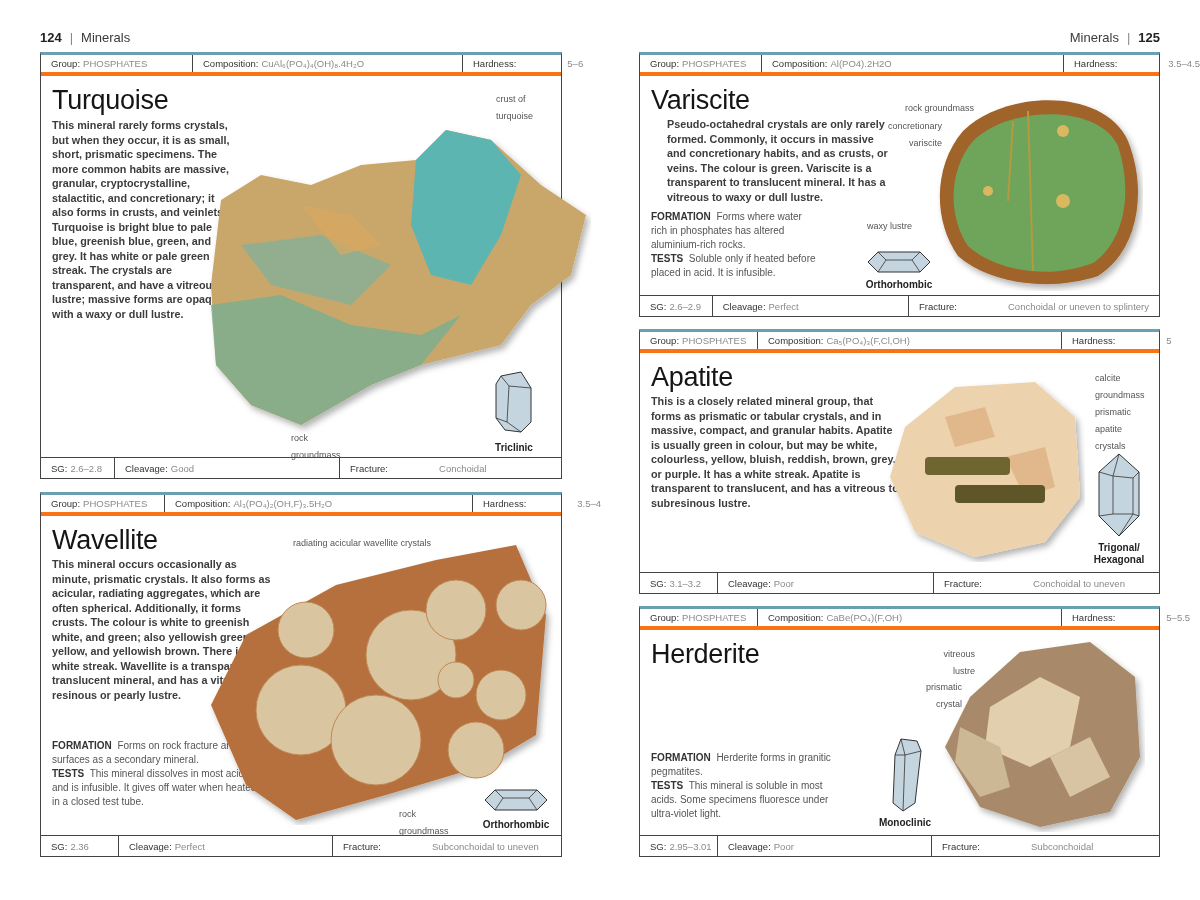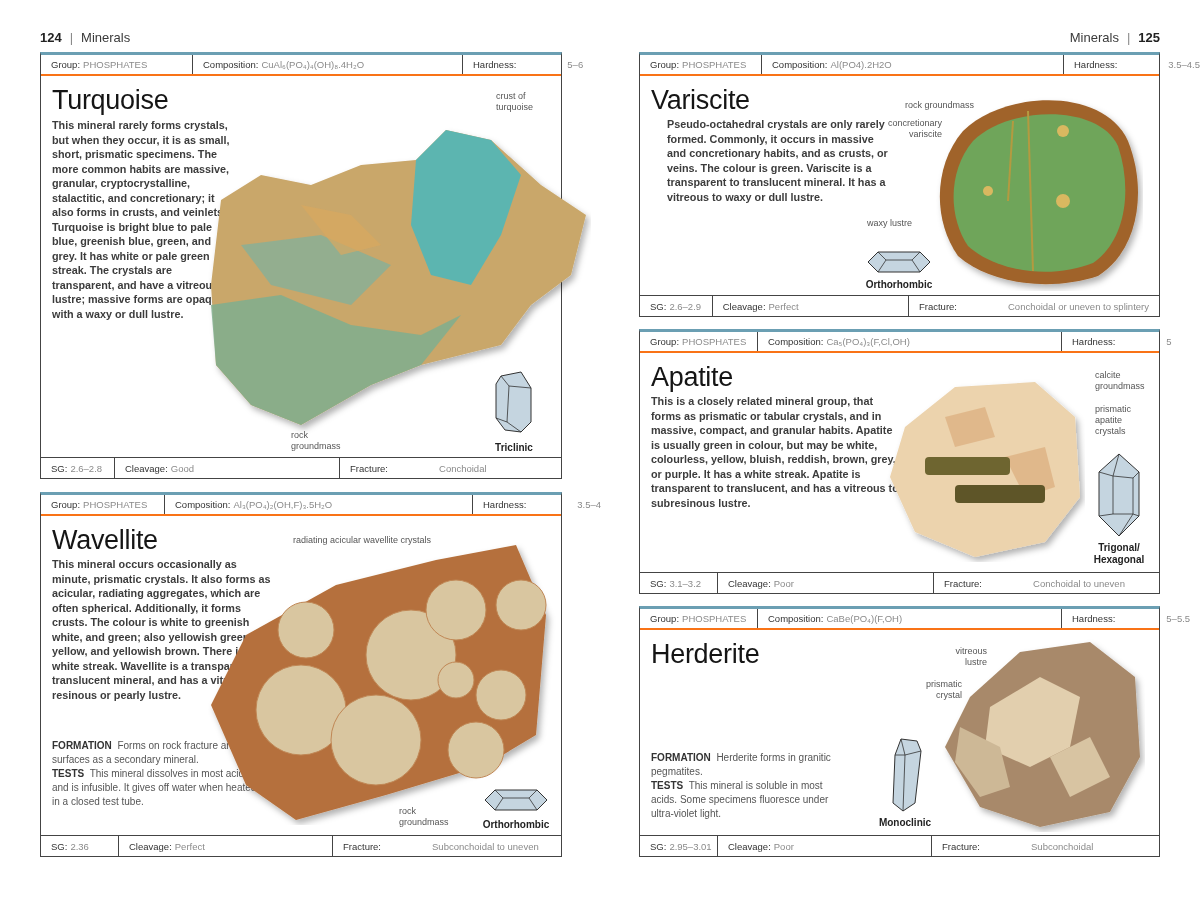--- a/index.html
+++ b/index.html
@@ -4,32 +4,32 @@
 <style>
   html,body{margin:0;padding:0;}
   body{width:1200px;height:900px;background:#ffffff;position:relative;overflow:hidden;font-family:"Liberation Sans",sans-serif;color:#1d1d1b;}
   .page-header{position:absolute;top:30px;font-size:13px;color:#3a3a3a;}
   .page-header .num{font-weight:bold;color:#222;}
   .page-header .sep{color:#888;margin:0 8px;}
   .ph-left{left:40px;}
   .ph-right{right:40px;}
   .card{position:absolute;border:1px solid #444;border-top:3px solid #6b9fb3;background:#fff;box-sizing:border-box;}
   .row-top,.row-bottom{display:flex;height:21px;font-size:9.5px;align-items:center;box-sizing:border-box;}
-  .row-top{border-bottom:2px solid #f97316;}
+  .row-top{border-bottom:4px solid #f97316;}
   .row-bottom{position:absolute;left:0;right:0;bottom:0;border-top:1px solid #444;}
   .cell{height:100%;display:flex;align-items:center;padding:0 10px;box-sizing:border-box;border-right:1px solid #444;white-space:nowrap;}
   .cell:last-child{border-right:none;gap:48px;}
   .lbl{color:#333;}
   .val{color:#8a8a8a;margin-left:3px;}
   .title{position:absolute;left:11px;font-size:27px;font-weight:normal;color:#151515;letter-spacing:-0.3px;}
   .desc{position:absolute;left:11px;font-size:10.8px;line-height:14.5px;font-weight:bold;color:#3c3c3c;}
   .extra{position:absolute;left:11px;font-size:10px;line-height:14px;color:#555;}
   .extra b{color:#333;}
   .specimen{position:absolute;}
-  .annot{position:absolute;font-size:9px;line-height:11px;color:#555;}
+  .annot{position:absolute;font-size:9px;line-height:17px;color:#555;}
   .crystal-label{position:absolute;font-size:10px;font-weight:bold;color:#222;text-align:center;line-height:12px;}
   .crystal{position:absolute;}
 </style>
 </head>
 <body>
 
 <div class="page-header ph-left">
   <span class="num">124</span><span class="sep">|</span><span>Minerals</span>
 </div>
 <div class="page-header ph-right">
@@ -161,20 +161,24 @@
         <span class="lbl">Composition:</span>
         <span class="val">Al(PO4).2H2O</span>
       </div>
     <div class="cell" style="width:95px;">
         <span class="lbl">Hardness:</span>
         <span class="val">3.5–4.5</span>
       </div>
   </div>
   <div class="title" style="top:30px;">Variscite</div>
   <div class="desc" style="top:62px;width:222px;margin-left:16px;">Pseudo-octahedral crystals are only rarely formed. Commonly, it occurs in massive and concretionary habits, and as crusts, or veins. The colour is green. Variscite is a transparent to translucent mineral. It has a vitreous to waxy or dull lustre.</div>
+  <div class="extra" style="top:155px;width:165px;">
+    <b>FORMATION</b>&nbsp; <span>Forms where water rich in phosphates has altered aluminium-rich rocks.</span><br>
+    <b>TESTS</b>&nbsp; <span>Soluble only if heated before placed in acid. It is infusible.</span>
+  </div>
   <svg class="specimen" style="left:293px;top:36px;" width="210" height="200" viewBox="0 0 210 200">
     <defs>
         <filter id="sh3">
           <feDropShadow dx="3" dy="4" stdDeviation="3" flood-opacity="0.3"></feDropShadow>
         </filter>
       </defs>
     <path d="M30 40 C70 0 170 -5 195 50 C215 100 205 160 165 185 C120 200 60 195 25 165 C0 130 0 75 30 40 Z" fill="#a0632c" filter="url(#sh3)"></path>
     <path d="M40 50 C75 15 165 12 185 55 C200 100 192 150 160 172 C120 188 65 182 35 155 C15 125 15 80 40 50 Z" fill="#6fa55a"></path>
     <path d="M95 20 L100 180 M80 30 L75 110" stroke="#b49a40" stroke-width="2" fill="none"></path>
     <circle cx="130" cy="40" r="6" fill="#d9b860"></circle>
@@ -280,21 +284,21 @@
     <defs>
         <filter id="sh5">
           <feDropShadow dx="3" dy="4" stdDeviation="3" flood-opacity="0.3"></feDropShadow>
         </filter>
       </defs>
     <path d="M30 60 L80 15 L150 5 L195 40 L200 120 L170 175 L100 190 L40 170 L5 110 Z" fill="#a8896a" filter="url(#sh5)"></path>
     <path d="M50 70 L100 40 L140 60 L130 110 L90 130 L45 110 Z" fill="#e2cfae"></path>
     <path d="M110 120 L150 100 L170 140 L130 160 Z" fill="#d8c4a2"></path>
     <path d="M20 90 L60 110 L70 150 L40 160 L15 125 Z" fill="#cdb896"></path>
   </svg>
-  <div class="annot" style="left:292px;top:37px;width:55px;text-align:right;">vitreous lustre</div>
+  <div class="annot" style="left:280px;top:37px;width:55px;text-align:right;">vitreous lustre</div>
   <div class="annot" style="left:272px;top:70px;width:50px;text-align:right;">prismatic crystal</div>
   <svg class="crystal" style="left:249px;top:128px;" width="34" height="76" viewBox="0 0 34 76">
     <path d="M12 2 L28 4 L32 14 L26 66 L14 74 L4 66 L6 18 Z" fill="#c5d5e0" stroke="#333" stroke-width="1"></path>
     <path d="M12 2 L16 18 L32 14 M16 18 L14 74 M6 18 L16 18" fill="none" stroke="#333" stroke-width="0.8"></path>
   </svg>
   <div class="crystal-label" style="left:228px;top:208px;width:74px;">Monoclinic</div>
   <div class="row-bottom">
     <div class="cell" style="width:78px;">
         <span class="lbl">SG:</span>
         <span class="val">2.95–3.01</span>

